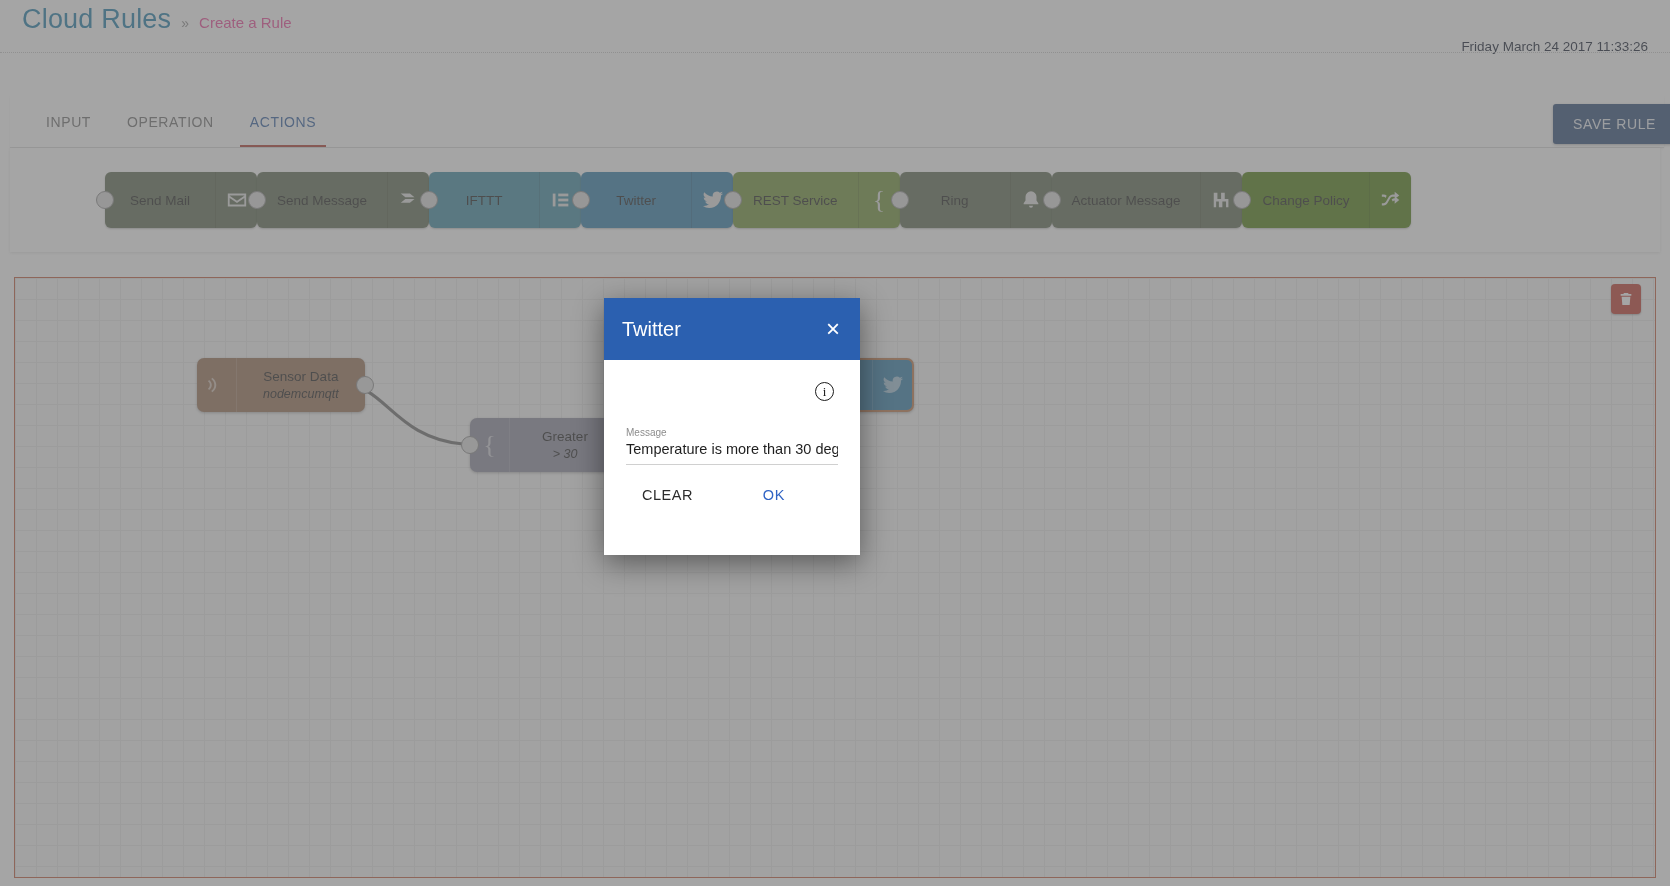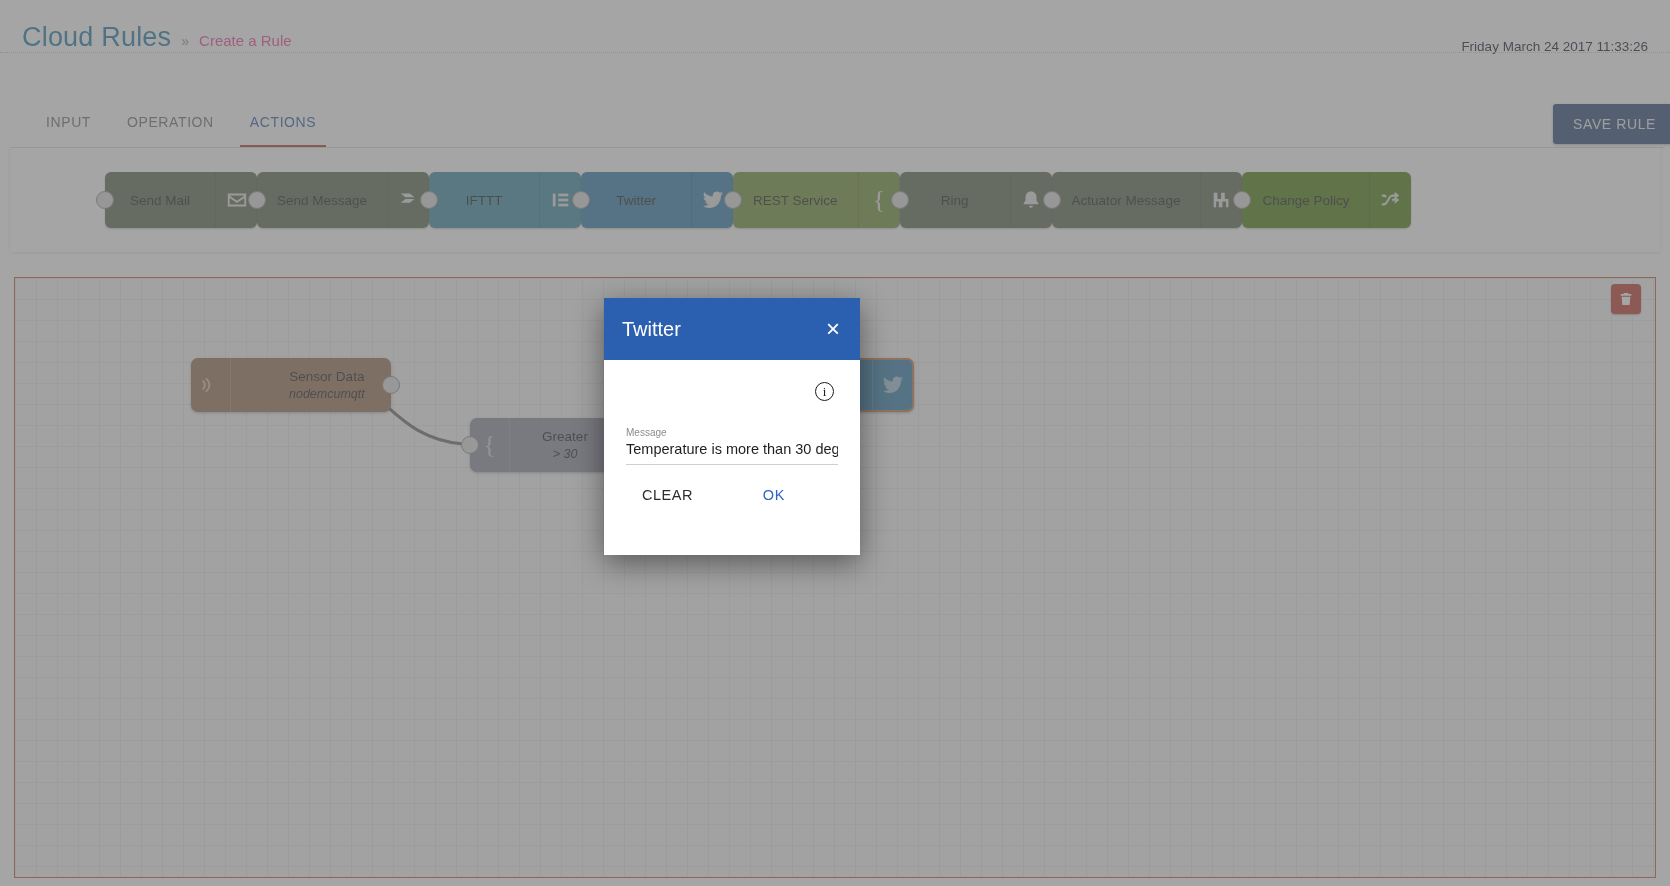--- a/index.html
+++ b/index.html
@@ -18,21 +18,21 @@
     background: rgba(110,110,110,0.62);
     z-index: 50;
   }
 
   
   .header {
     position: relative; height: 52px;
     padding: 0 22px;
     display: flex; align-items: flex-start;
   }
-  .brand-row { display: flex; align-items: baseline; gap: 10px; padding-top: 22px; }
+  .brand-row { display: flex; align-items: baseline; gap: 10px; padding-top: 4px; }
   .brand {
     font-size: 27px; color: #1d7ca8; font-weight: 400; letter-spacing: .2px;
   }
   .crumb-sep { font-size: 14px; color: #8d8d8d; }
   .crumb { font-size: 15px; color: #ec4899; }
   .clock {
     position: absolute; right: 22px; top: 39px;
     font-size: 13.5px; color: #0f172a;
   }
   .header-rule {
@@ -319,21 +319,21 @@
     <div class="trash">
       <svg viewBox="0 0 24 24">
           <path d="M9 3h6l1 1.5h4V7H4V4.5h4L9 3zM5.5 8.5h13L17.5 21h-11L5.5 8.5z"></path>
         </svg>
     </div>
 
     <svg style="position:absolute;left:0;top:0;width:100%;height:100%;pointer-events:none">
       <path d="M 330 107 C 370 107, 380 160, 448 166" fill="none" stroke="#6d6d6d" stroke-width="3.2"></path>
     </svg>
 
-    <div class="cnode" style="left:176px; top:80px; background:#9a7256;gap:32px;">
+    <div class="cnode" style="left:182px; top:80px; background:#9a7256;">
       <span class="cicon">
         <svg viewBox="0 0 24 24">
             <path d="M7 4c2.6 1.9 4.2 4.8 4.2 8S9.6 18.1 7 20l-1.3-1.4c2.1-1.5 3.4-3.9 3.4-6.6S7.8 6.9 5.7 5.4L7 4zm-3.6 2.6c1.8 1.3 2.9 3.3 2.9 5.4s-1.1 4.1-2.9 5.4l-1.3-1.4c1.3-.9 2.1-2.4 2.1-4s-.8-3.1-2.1-4l1.3-1.4z"></path>
           </svg>
       </span>
       <span class="cbody">
         <span class="ctitle">Sensor Data</span>
         <span class="csub">nodemcumqtt</span>
       </span>
       <span class="cport right"></span>

